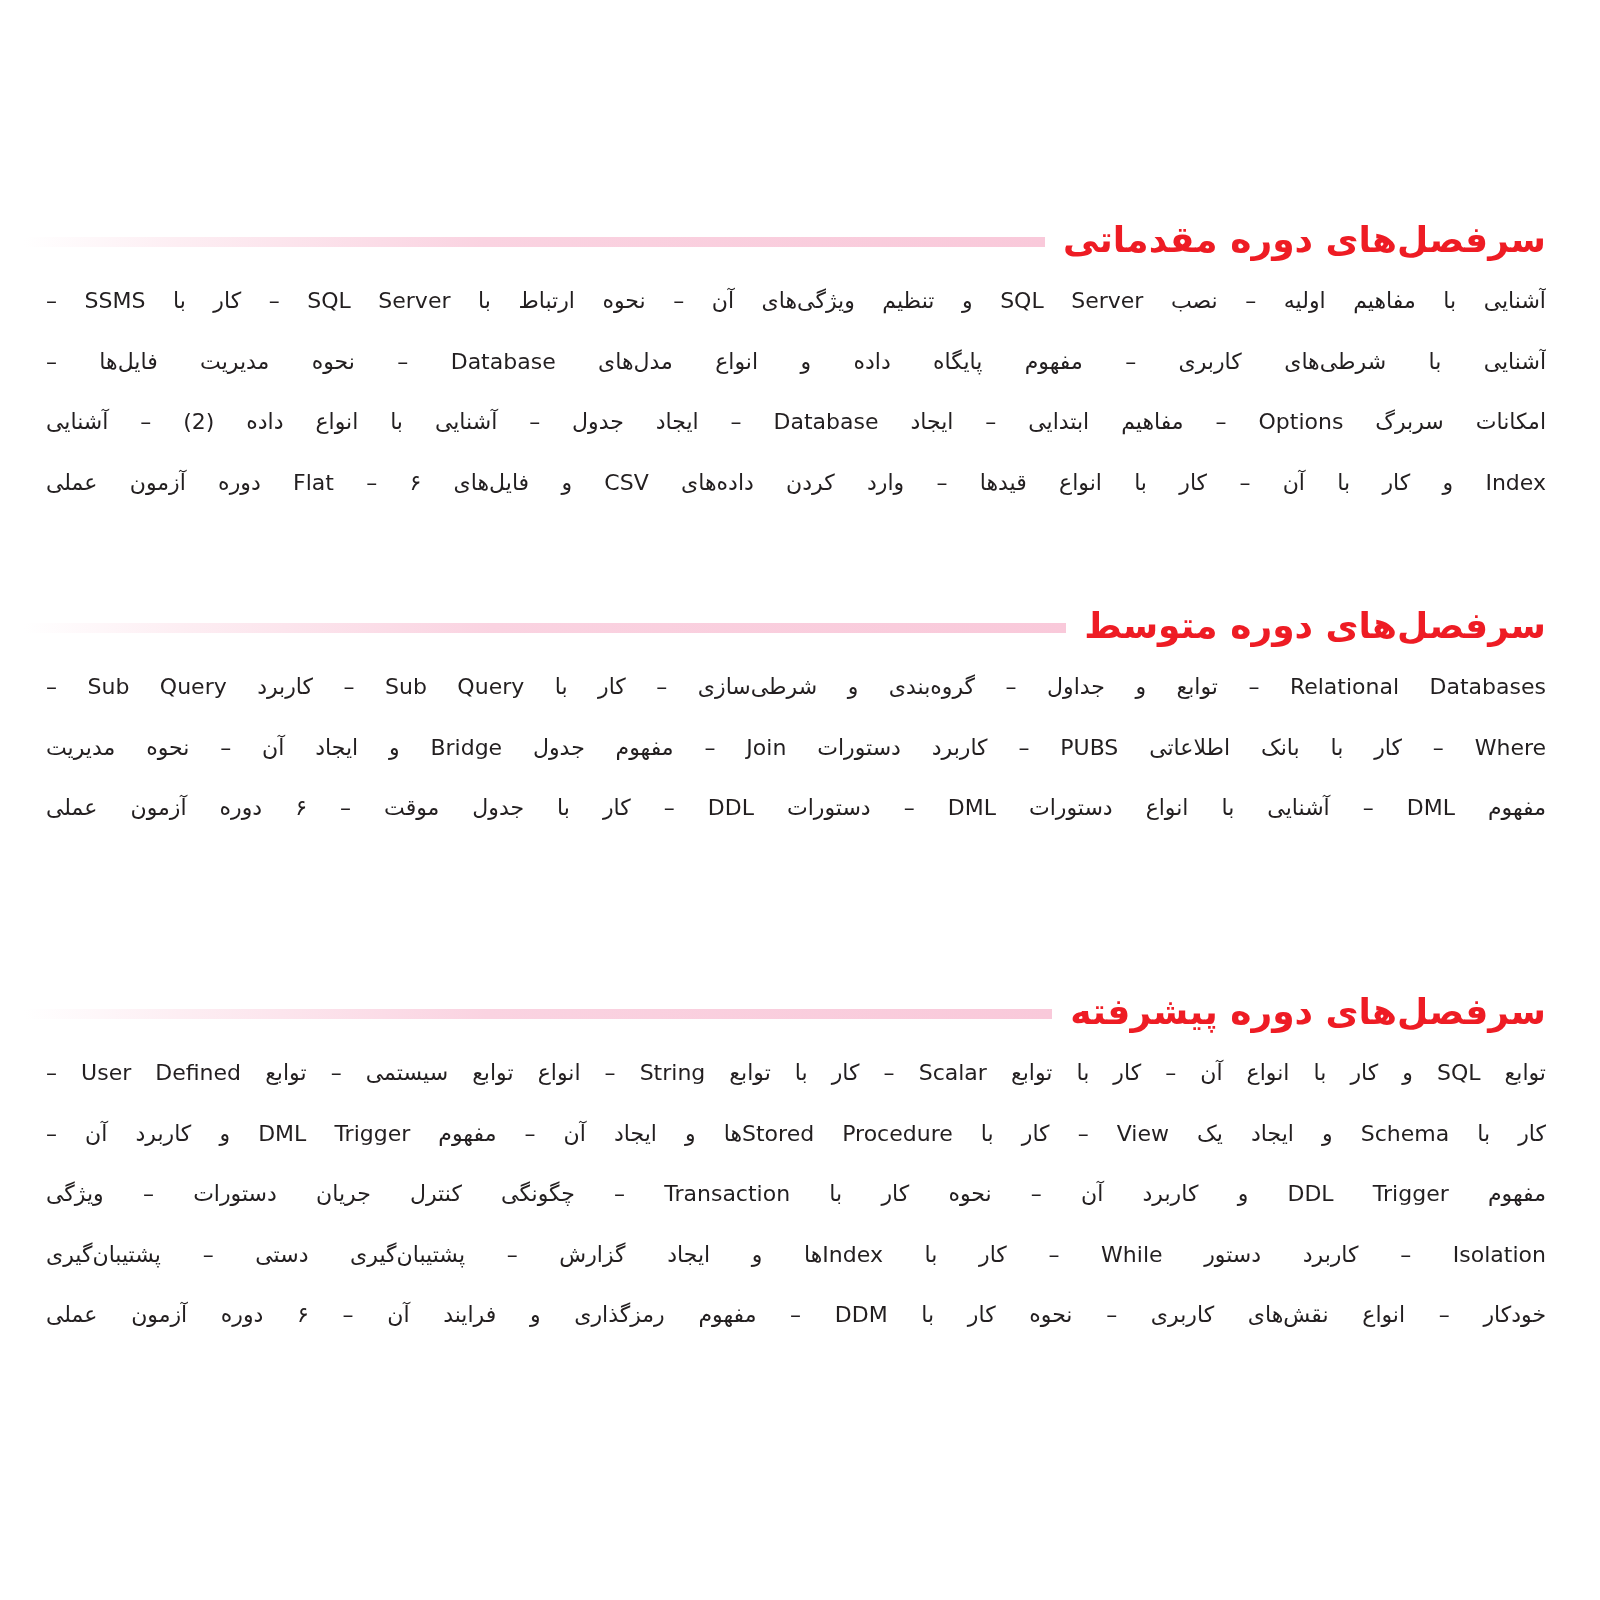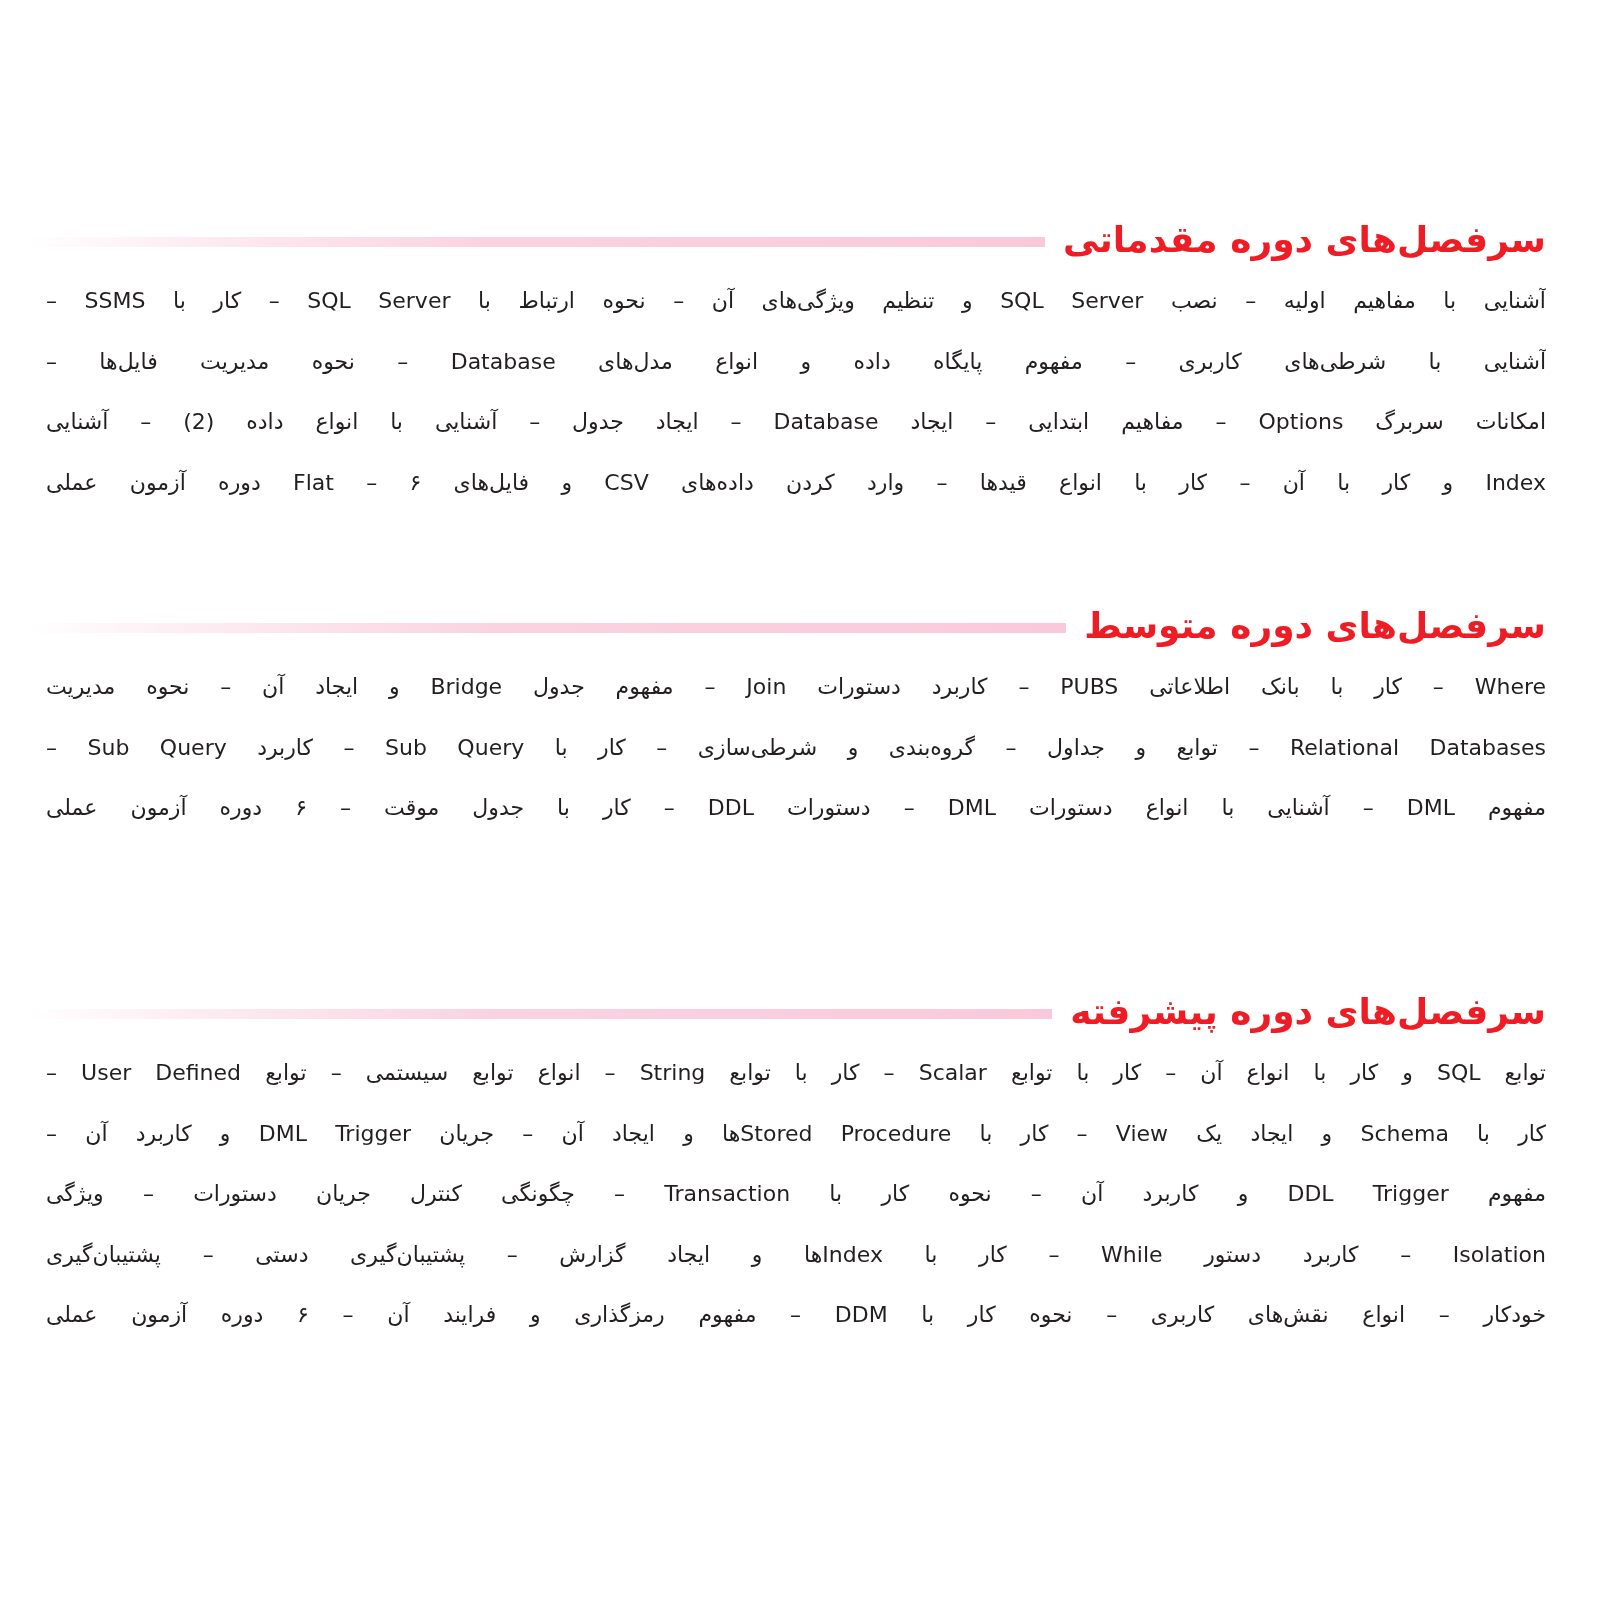--- a/index.html
+++ b/index.html
@@ -44,31 +44,31 @@
     <div class="line">Index و کار با آن – کار با انواع قیدها – وارد کردن داده‌های CSV و فایل‌های Flat – ۶ دوره آزمون عملی</div>
   </div>
 </div>
 
 <div class="section" style="top:598px;">
   <div class="head-row">
     <div class="section-title">سرفصل‌های دوره متوسط</div>
     <div class="rule"></div>
   </div>
   <div class="body-lines" style="margin-top:3px;">
+    <div class="line">Relational Databases – توابع و جداول – گروه‌بندی و شرطی‌سازی – کار با Sub Query – کاربرد Sub Query –</div>
     <div class="line">Where – کار با بانک اطلاعاتی PUBS – کاربرد دستورات Join – مفهوم جدول Bridge و ایجاد آن – نحوه مدیریت</div>
-    <div class="line">Relational Databases – توابع و جداول – گروه‌بندی و شرطی‌سازی – کار با Sub Query – کاربرد Sub Query –</div>
     <div class="line">مفهوم DML – آشنایی با انواع دستورات DML – دستورات DDL – کار با جدول موقت – ۶ دوره آزمون عملی</div>
   </div>
 </div>
 
 <div class="section" style="top:984px;">
   <div class="head-row">
     <div class="section-title">سرفصل‌های دوره پیشرفته</div>
     <div class="rule"></div>
   </div>
   <div class="body-lines" style="margin-top:3px;">
     <div class="line">توابع SQL و کار با انواع آن – کار با توابع Scalar – کار با توابع String – انواع توابع سیستمی – توابع User Defined –</div>
-    <div class="line">کار با Schema و ایجاد یک View – کار با Stored Procedureها و ایجاد آن – جریان DML Trigger و کاربرد آن –</div>
+    <div class="line">کار با Schema و ایجاد یک View – کار با Stored Procedureها و ایجاد آن – مفهوم DML Trigger و کاربرد آن –</div>
     <div class="line">مفهوم DDL Trigger و کاربرد آن – نحوه کار با Transaction – چگونگی کنترل جریان دستورات – ویژگی</div>
     <div class="line">Isolation – کاربرد دستور While – کار با Indexها و ایجاد گزارش – پشتیبان‌گیری دستی – پشتیبان‌گیری</div>
     <div class="line">خودکار – انواع نقش‌های کاربری – نحوه کار با DDM – مفهوم رمزگذاری و فرایند آن – ۶ دوره آزمون عملی</div>
   </div>
 </div>
 
 </body></html>

